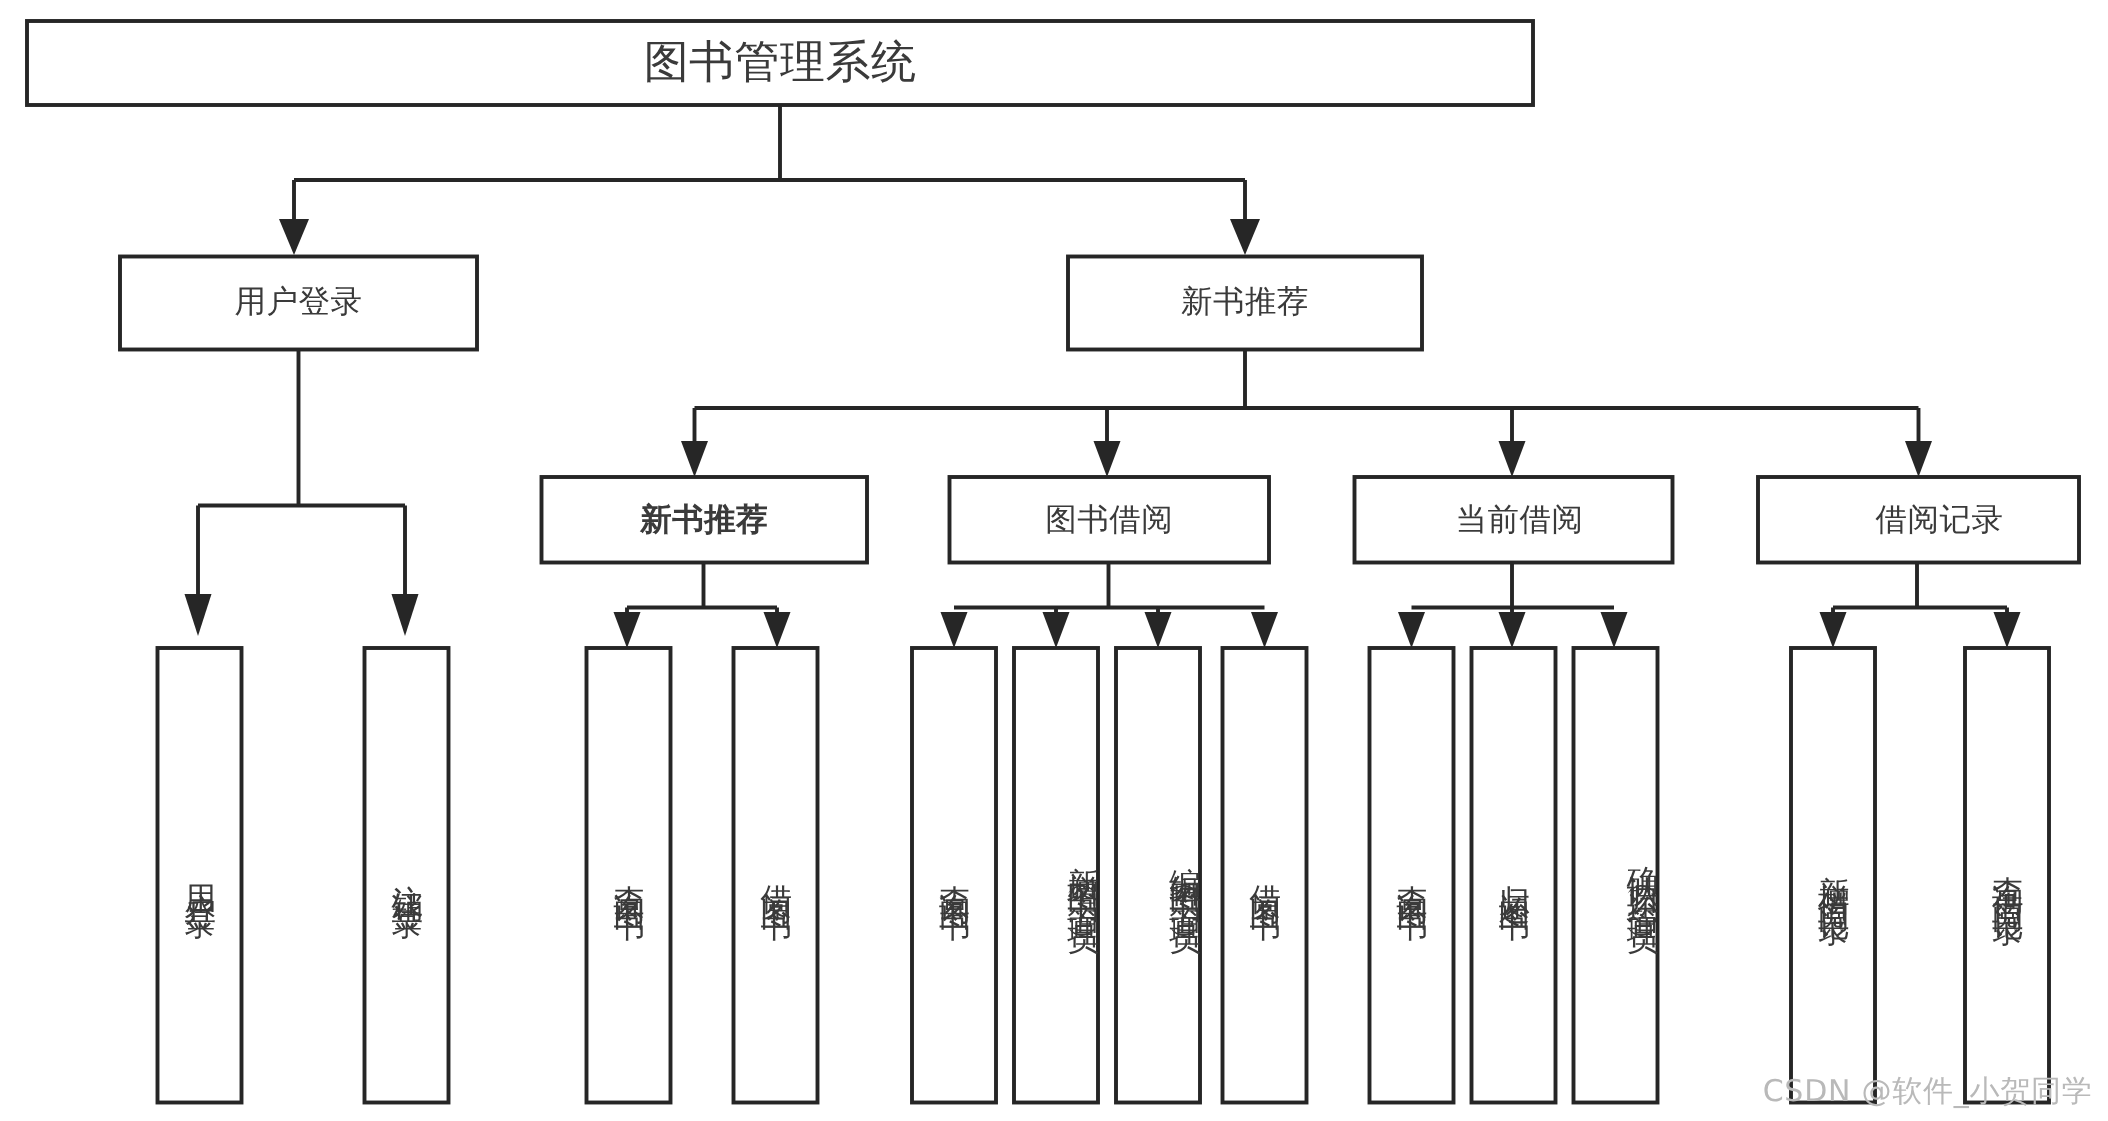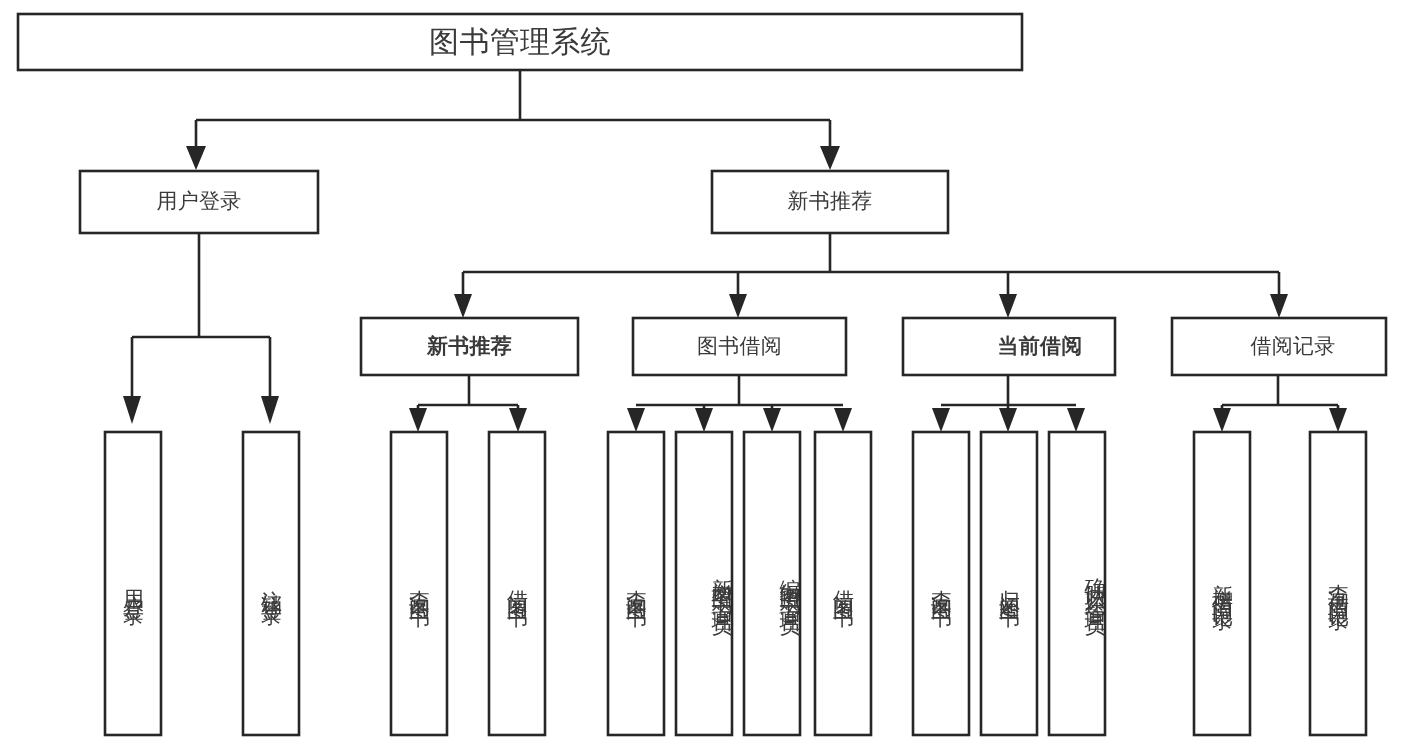--- a/index.html
+++ b/index.html
@@ -194,34 +194,35 @@
     <rect class="node-rect" x="1310" y="432" width="56" height="303"></rect>
   </svg>
 
   <div class="node-label root" style="left:18px; top:14px; width:1004px; height:56px;">图书管理系统</div>
 
   <div class="node-label" style="left:80px; top:171px; width:238px; height:62px;">用户登录</div>
   <div class="node-label" style="left:712px; top:171px; width:236px; height:62px;">新书推荐</div>
 
   <div class="node-label" style="left:361px; top:318px; width:217px; height:57px;font-weight:bold;">新书推荐</div>
   <div class="node-label" style="left:633px; top:318px; width:213px; height:57px;border-radius:14px;">图书借阅</div>
-  <div class="node-label" style="left:934px; top:318px; width:212px; height:57px;font-weight:bold;">当前借阅</div>
+  <div class="node-label" style="left:907px; top:318px; width:212px; height:57px;">当前借阅</div>
   <div class="node-label" style="left:1172px; top:318px; width:242px; height:57px;">借阅记录</div>
 
   <div class="node-label vertical" style="left:105px; top:432px; width:56px; height:303px;">用户登录</div>
   <div class="node-label vertical" style="left:243px; top:432px; width:56px; height:303px;">注销登录</div>
 
   <div class="node-label vertical" style="left:391px; top:432px; width:56px; height:303px;">查询图书</div>
   <div class="node-label vertical" style="left:489px; top:432px; width:56px; height:303px;">借阅图书</div>
 
   <div class="node-label vertical" style="left:608px; top:432px; width:56px; height:303px;">查询图书</div>
   <div class="node-label vertical v-top" style="left:676px; top:432px; width:56px; height:303px;">新增图书（管理员）</div>
   <div class="node-label vertical v-top" style="left:744px; top:432px; width:56px; height:303px;">编辑图书（管理员）</div>
   <div class="node-label vertical" style="left:815px; top:432px; width:56px; height:303px;">借阅图书</div>
 
   <div class="node-label vertical" style="left:913px; top:432px; width:56px; height:303px;">查询图书</div>
   <div class="node-label vertical" style="left:981px; top:432px; width:56px; height:303px;">归还图书</div>
   <div class="node-label vertical v-top" style="left:1049px; top:432px; width:56px; height:303px;">确认归还（管理员）</div>
 
   <div class="node-label vertical" style="left:1194px; top:432px; width:56px; height:303px;">新增借阅记录</div>
   <div class="node-label vertical" style="left:1310px; top:432px; width:56px; height:303px;">查询借阅记录</div>
 
+  <div class="watermark">CSDN @软件_小贺同学</div>
 </div>
 
 </body></html>

